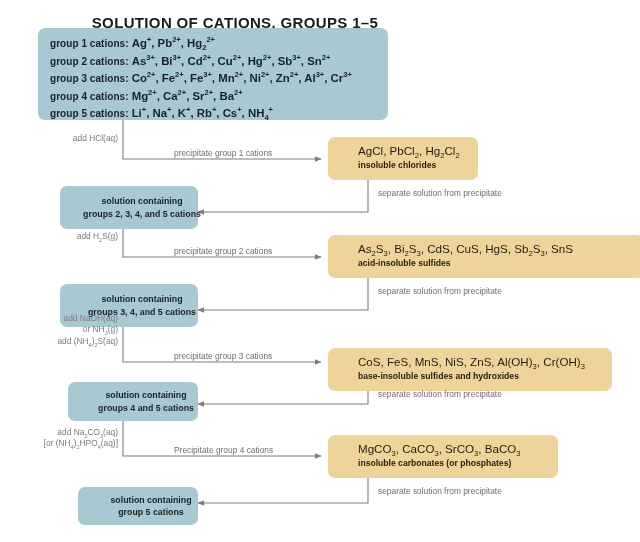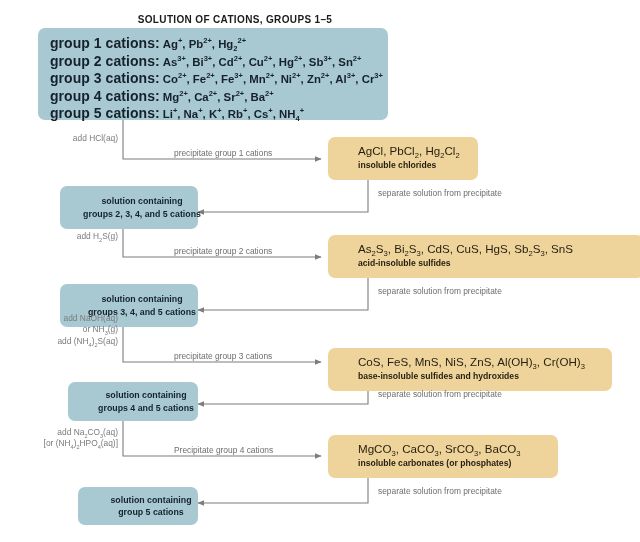--- a/index.html
+++ b/index.html
@@ -19,21 +19,21 @@
     overflow: hidden;
   }
 
   
   .title {
     position: absolute;
     left: 0;
     top: 14px;
     width: 470px;
     text-align: center;
-    font-size: 10px;
+    font-size: 15px;
     font-weight: bold;
     letter-spacing: 0.35px;
     color: #1a1a1a;
   }
 
   
   .box {
     position: absolute;
     box-sizing: border-box;
     border-radius: 7px;
@@ -54,21 +54,21 @@
     height: 92px;
     padding: 7px 0 0 12px;
   }
   .cation-row {
     font-size: 11px;
     color: #16222b;
     line-height: 16.6px;
     white-space: nowrap;
   }
   .cation-row .lbl {
-    font-size: 14px;
+    font-size: 10px;
     font-weight: bold;
     letter-spacing: 0.05px;
   }
   .cation-row .formula {
     font-size: 11.4px;
     font-weight: bold;
   }
   sup, sub {
     font-size: 66%;
     line-height: 0;

